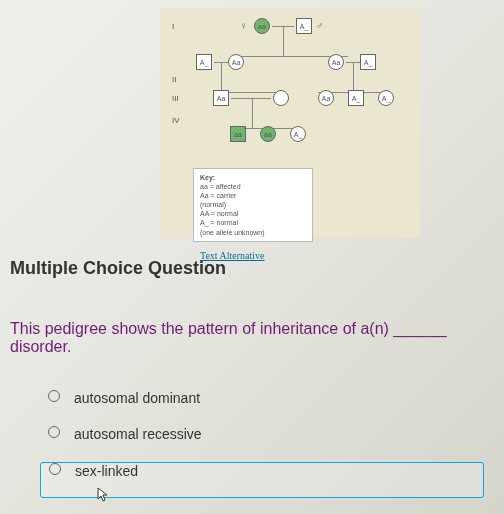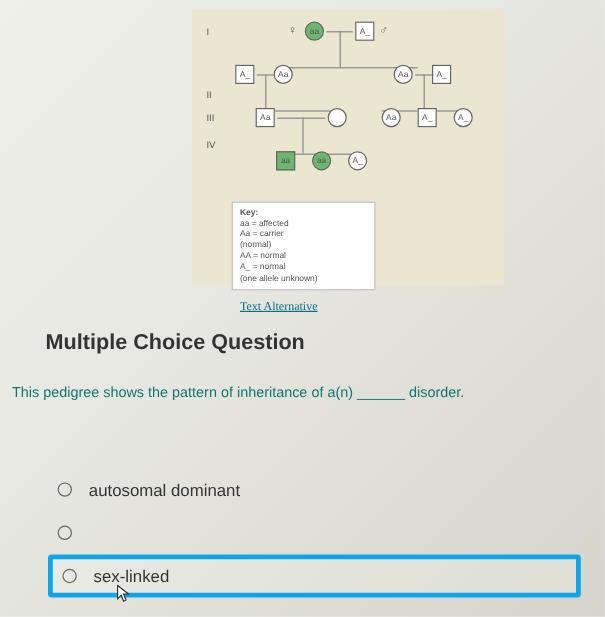--- a/index.html
+++ b/index.html
@@ -53,59 +53,58 @@
       top: 250px;
       left: 200px;
       color: #0a6e8a;
       text-decoration: underline;
       font-size: 10px;
       cursor: pointer;
       font-family: Liberation Serif, serif;
     }
     .mcq-title {
       position: absolute;
-      top: 275px;
+      top: 258px;
       left: 10px;
       font-size: 18px;
       color: #333;
-      margin-left: 28px;
     }
     .stem {
       position: absolute;
       top: 320px;
       left: 10px;
       right: 10px;
-      font-size: 12px;
-      color: #0f766e;
+      font-size: 16px;
+      color: #701a75;
     }
     .options {
       position: absolute;
       top: 390px;
       left: 40px;
       right: 20px;
     }
     .option {
       display: flex;
-      align-items: center;
+      align-items: flex-start;
       height: 36px;
       font-size: 14px;
       color: #333;
       padding-left: 8px;
       cursor: pointer;
     }
     .option .radio {
       width: 12px;
       height: 12px;
       border: 1.5px solid #666;
       border-radius: 50%;
       margin-right: 14px;
       flex-shrink: 0;
     }
     .option.selected {
-      border: 4px solid #0ea5e9;
+      border: 1px solid #0ea5e9;
       border-radius: 3px;
       background: rgba(255,255,255,0.2);
     }
     .cursor {
       position: absolute;
       top: 490px;
       left: 100px;
       font-size: 13px;
       color: #222;
       transform: translate(-3px, -3px);
@@ -176,20 +175,21 @@
   <span>This pedigree shows the pattern of inheritance of a(n) </span><span>______</span><span> disorder.</span>
 </div>
 
 <div class="options">
   <div class="option">
     <span class="radio"></span>
     <span>autosomal dominant</span>
   </div>
   <div class="option">
     <span class="radio"></span>
+    <span>autosomal recessive</span>
   </div>
   <div class="option selected">
     <span class="radio"></span>
     <span>sex-linked</span>
   </div>
 </div>
 
 <div class="cursor">
   <svg width="14" height="16" viewBox="0 0 14 16">
       <path d="M1 1 L1 12 L4 9 L6 14 L8 13 L6 8 L10 8 Z" fill="#fff" stroke="#333" stroke-width="1"></path>

